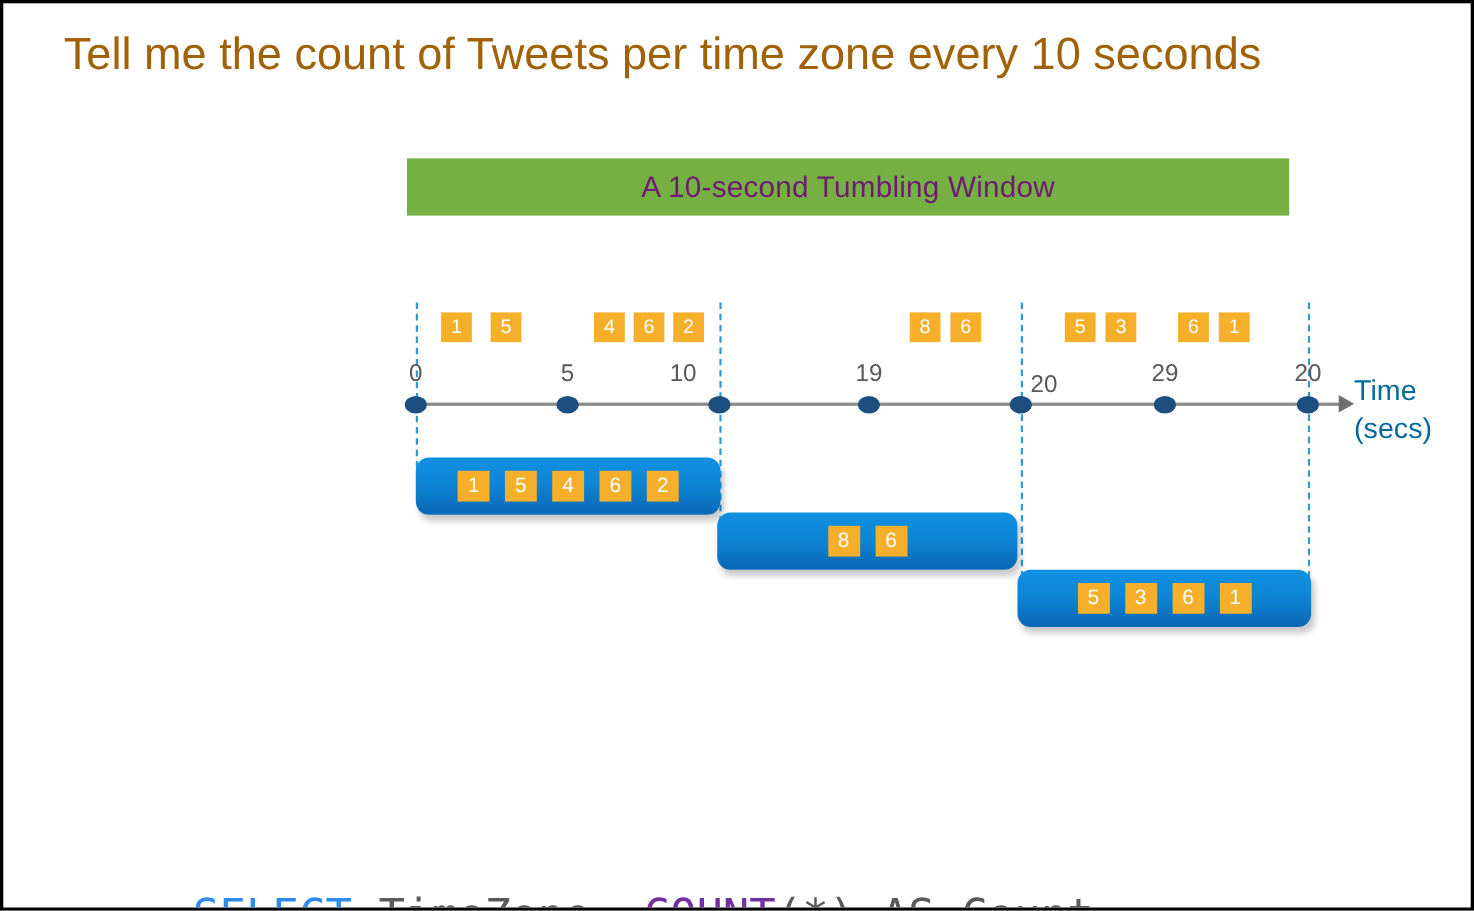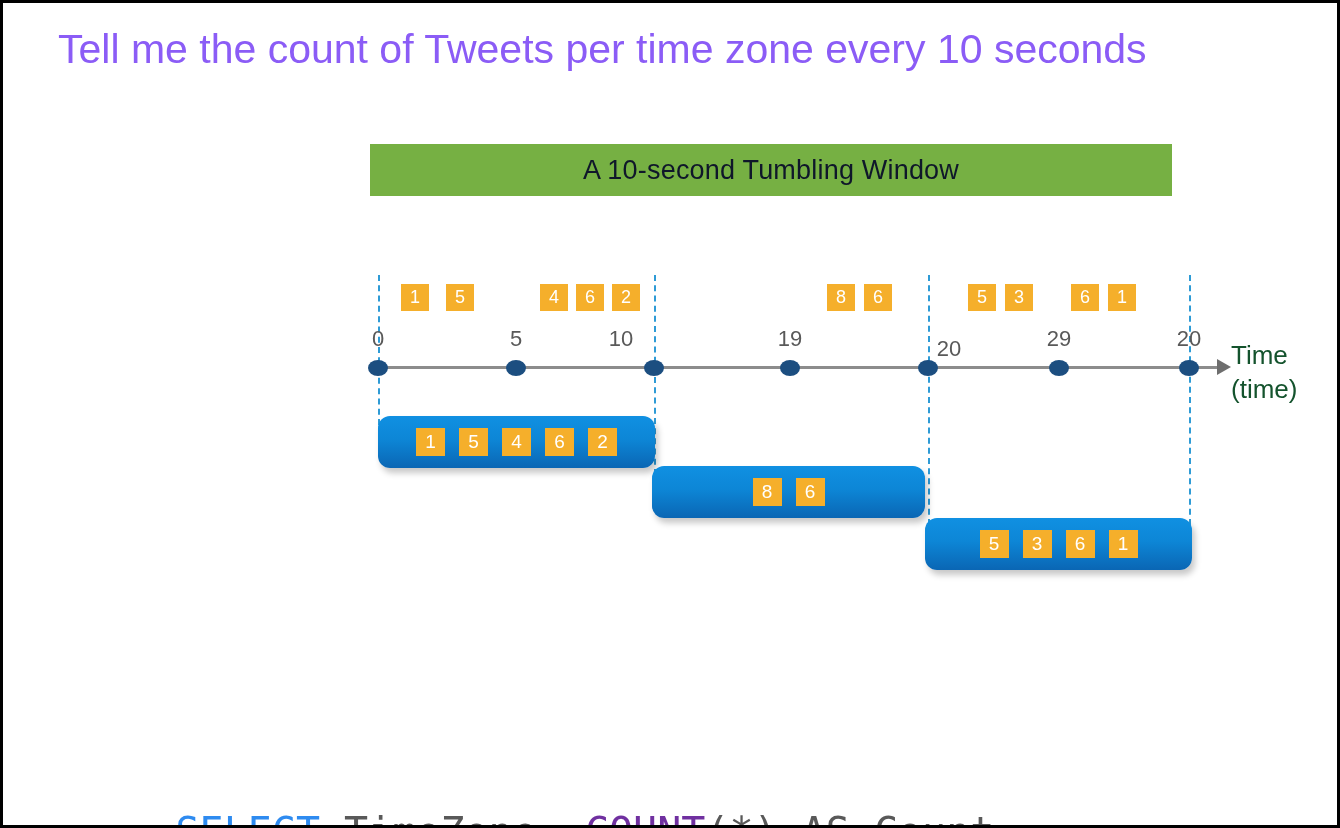--- a/index.html
+++ b/index.html
@@ -22,39 +22,39 @@
 
   
   #title {
     position: absolute;
     left: 55px;
     top: 18px;
     width: 1230px;
     height: 56px;
     line-height: 56px;
     font-size: 41px;
-    color: #8b5cf6;
+    color: #a16207;
     white-space: nowrap;
     font-family: "Liberation Sans", sans-serif;
   }
 
   
   #banner {
     position: absolute;
     left: 367px;
     top: 141px;
     width: 802px;
     height: 52px;
     background: #76B043;
     display: flex;
     align-items: center;
     justify-content: center;
   }
   #banner-label {
-    color: #0f172a;
+    color: #701a75;
     font-size: 27px;
     letter-spacing: 0.2px;
   }
 
   
   .dashed {
     position: absolute;
     width: 0;
     border-left: 2px dashed #2E9BD6;
   }
@@ -92,21 +92,21 @@
     color: #595959;
     text-align: center;
     width: 40px;
   }
 
   #time-label {
     position: absolute;
     left: 1228px;
     top: 335px;
     font-size: 26px;
-    color: #14532d;
+    color: #0369a1;
     line-height: 34px;
   }
 
   
   .chip {
     position: absolute;
     height: 27px;
     width: 28px;
     background: #F5AF2B;
     color: #ffffff;
@@ -193,21 +193,21 @@
   <div class="axis-dot" style="left:365px;"></div>
   <div class="axis-dot" style="left:503px;"></div>
   <div class="axis-dot" style="left:641px;"></div>
   <div class="axis-dot" style="left:777px;"></div>
   <div class="axis-dot" style="left:915px;"></div>
   <div class="axis-dot" style="left:1046px;"></div>
   <div class="axis-dot" style="left:1176px;"></div>
 
   <div id="time-label">
     <div>Time</div>
-    <div>(time)</div>
+    <div>(secs)</div>
   </div>
 
   <div class="window-bar" style="left:375px; top:413px; width:277px; height:52px;">
     <span class="bar-chip">1</span>
     <span class="bar-chip">5</span>
     <span class="bar-chip">4</span>
     <span class="bar-chip">6</span>
     <span class="bar-chip">2</span>
   </div>
 

